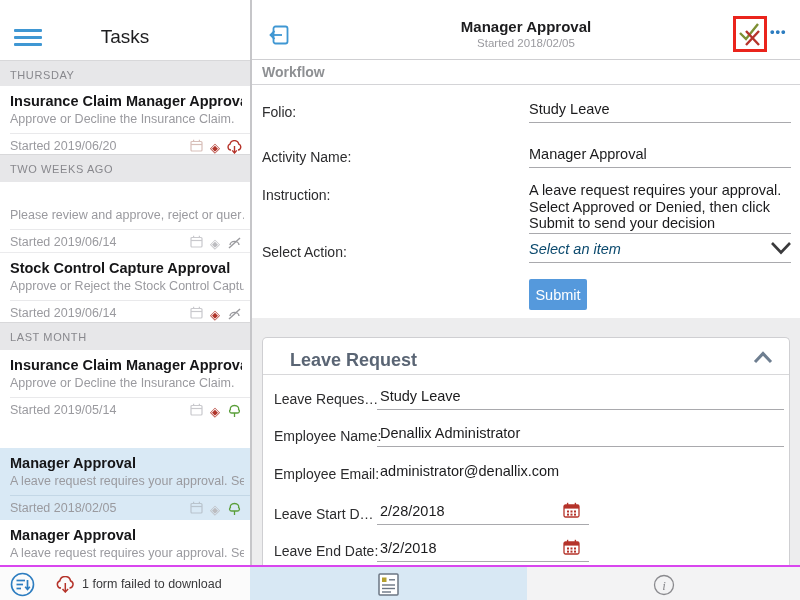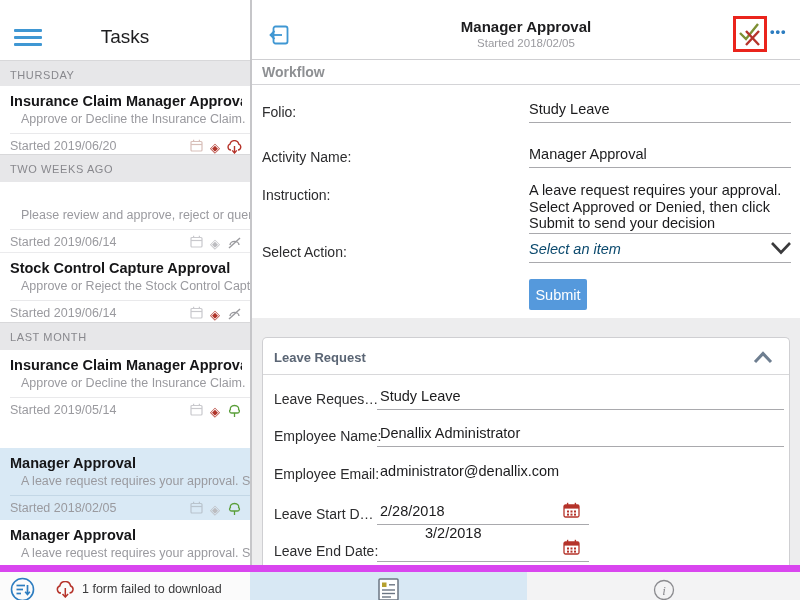--- a/index.html
+++ b/index.html
@@ -20,21 +20,21 @@
   .hamburger { position:absolute; left:14px; top:9px; width:28px; height:18px; cursor:pointer; }
   .hamburger div { height:3px; background:#3f97d3; margin-bottom:4px; border-radius:1px; }
   .sidebar-title { position:absolute; left:0; top:6px; width:250px; text-align:center; font-size:19px; color:#1d1d1f; }
 
   .section-band { position:absolute; left:0; width:250px; background:#e7e7e9; border-top:1px solid #d8d8da; }
   .section-band span { display:block; padding:8px 0 0 10px; font-size:11px; color:#88888d; letter-spacing:0.6px; }
 
   .task { position:absolute; left:0; width:250px; background:#fff; overflow:hidden; }
   .task.selected { background:#d9e9f5; }
   .task-title { position:absolute; left:10px; top:7px; width:232px; font-size:14.5px; font-weight:600; color:#161618; white-space:nowrap; overflow:hidden; }
-  .task-sub { position:absolute; left:10px; top:26px; width:234px; font-size:12.5px; color:#9a9a9f; white-space:nowrap; overflow:hidden;margin-left:11px; }
+  .task-sub { position:absolute; left:10px; top:26px; width:234px; font-size:12.5px; color:#9a9a9f; white-space:nowrap; overflow:hidden; }
   .task-div { position:absolute; left:10px; top:47px; width:240px; height:1px; background:#e9e9eb; }
   .task.selected .task-div { background:#c3d7e6; }
   .task-started { position:absolute; left:10px; top:53px; font-size:12.5px; color:#9a9a9f; }
   .task-icons { position:absolute; right:8px; top:52px; display:flex; align-items:center; gap:7px; }
   .priority-icon { font-size:13px; line-height:13px; }
   .priority-icon[data-variant="red"] { color:#b0352b; }
   .priority-icon[data-variant="gray"] { color:#bcbcc0; }
   .offline-icon .v { display:none; }
   .offline-icon[data-variant="failed"] .v-failed { display:block; }
   .offline-icon[data-variant="slashed"] .v-slashed { display:block; }
@@ -56,31 +56,31 @@
   .f-label { position:absolute; left:10px; font-size:14px; color:#2c2c2e; }
   .f-value { position:absolute; left:277px; width:262px; font-size:14.5px; color:#1b1b1d; }
   .f-line  { position:absolute; left:277px; width:262px; height:1px; background:#a9a9ad; }
   .placeholder { font-style:italic; color:#0c4a6e; }
   .chevron-down { position:absolute; left:518px; top:240px; cursor:pointer; }
 
   .submit-btn { position:absolute; left:277px; top:279px; width:58px; height:31px; background:#5599dc; color:#fff; font-size:14.5px; border:none; border-radius:2px; cursor:pointer; font-family:"Liberation Sans",sans-serif; }
 
   .lower-zone { position:absolute; left:0; top:318px; width:548px; height:247px; background:#ededee; }
   .card { position:absolute; left:10px; top:19px; width:528px; height:228px; background:#fff; border:1px solid #cfcfd2; border-bottom:none; border-radius:5px 5px 0 0; }
-  .card-title { position:absolute; left:11px; top:12px; font-size:13px; font-weight:bold; color:#5a6574; }
+  .card-title { position:absolute; left:27px; top:12px; font-size:18px; font-weight:bold; color:#5a6574; }
   .card-collapse { position:absolute; right:16px; top:12px; cursor:pointer; }
   .card-divider { position:absolute; left:0; top:36px; width:100%; height:1px; background:#d8d8da; }
 
   .c-label { position:absolute; left:11px; font-size:14px; color:#2c2c2e; white-space:nowrap; }
   .c-value { position:absolute; left:117px; font-size:14.5px; color:#1b1b1d; }
   .c-line  { position:absolute; left:114px; height:1px; background:#a9a9ad; }
   .cal-btn { position:absolute; left:300px; cursor:pointer; }
 
   
-  .footer { position:absolute; left:0; top:565px; width:800px; height:35px; border-top:7px solid #d946ef; }
+  .footer { position:absolute; left:0; top:565px; width:800px; height:35px; border-top:2px solid #d946ef; }
   .footer-left { position:absolute; left:0; top:0; width:250px; height:35px; background:#fbfbfb; }
   .sort-btn { position:absolute; left:10px; top:5px; cursor:pointer; }
   .fail-icon { position:absolute; left:56px; top:9px; }
   .fail-text { position:absolute; left:82px; top:10px; font-size:12.5px; color:#3a3a3c; }
   .tab-forms { position:absolute; left:250px; top:0; width:277px; height:35px; background:#d8e8f4; cursor:pointer; }
   .tab-forms svg { position:absolute; left:128px; top:6px; }
   .tab-info { position:absolute; left:527px; top:0; width:273px; height:35px; background:#f3f3f4; cursor:pointer; }
   .tab-info svg { position:absolute; left:126px; top:7px; }
 </style>
 </head>
@@ -347,21 +347,21 @@
                 <rect x="11" y="8.5" width="2" height="2"></rect>
                 <rect x="4" y="11.6" width="2" height="2"></rect>
                 <rect x="7.5" y="11.6" width="2" height="2"></rect>
                 <rect x="11" y="11.6" width="2" height="2"></rect>
               </g>
             </svg>
         </div>
         <div class="c-line" style="top:186px;width:212px;"></div>
 
         <div class="c-label" style="top:205px;">Leave End Date:</div>
-        <div class="c-value" style="top:187px;margin-left:45px;">3/2/2018</div>
+        <div class="c-value" style="top:202px;">3/2/2018</div>
         <div class="cal-btn" style="top:201px;">
           <svg width="17" height="16" viewBox="0 0 17 16">
               <rect x="1" y="3" width="15" height="12" rx="1.5" fill="#fff" stroke="#b5332a" stroke-width="1.3"></rect>
               <rect x="1" y="3" width="15" height="3.6" fill="#b5332a"></rect>
               <line x1="4.6" y1="0.8" x2="4.6" y2="3.4" stroke="#b5332a" stroke-width="1.4"></line>
               <line x1="12.4" y1="0.8" x2="12.4" y2="3.4" stroke="#b5332a" stroke-width="1.4"></line>
               <g fill="#b5332a">
                 <rect x="4" y="8.5" width="2" height="2"></rect>
                 <rect x="7.5" y="8.5" width="2" height="2"></rect>
                 <rect x="11" y="8.5" width="2" height="2"></rect>

